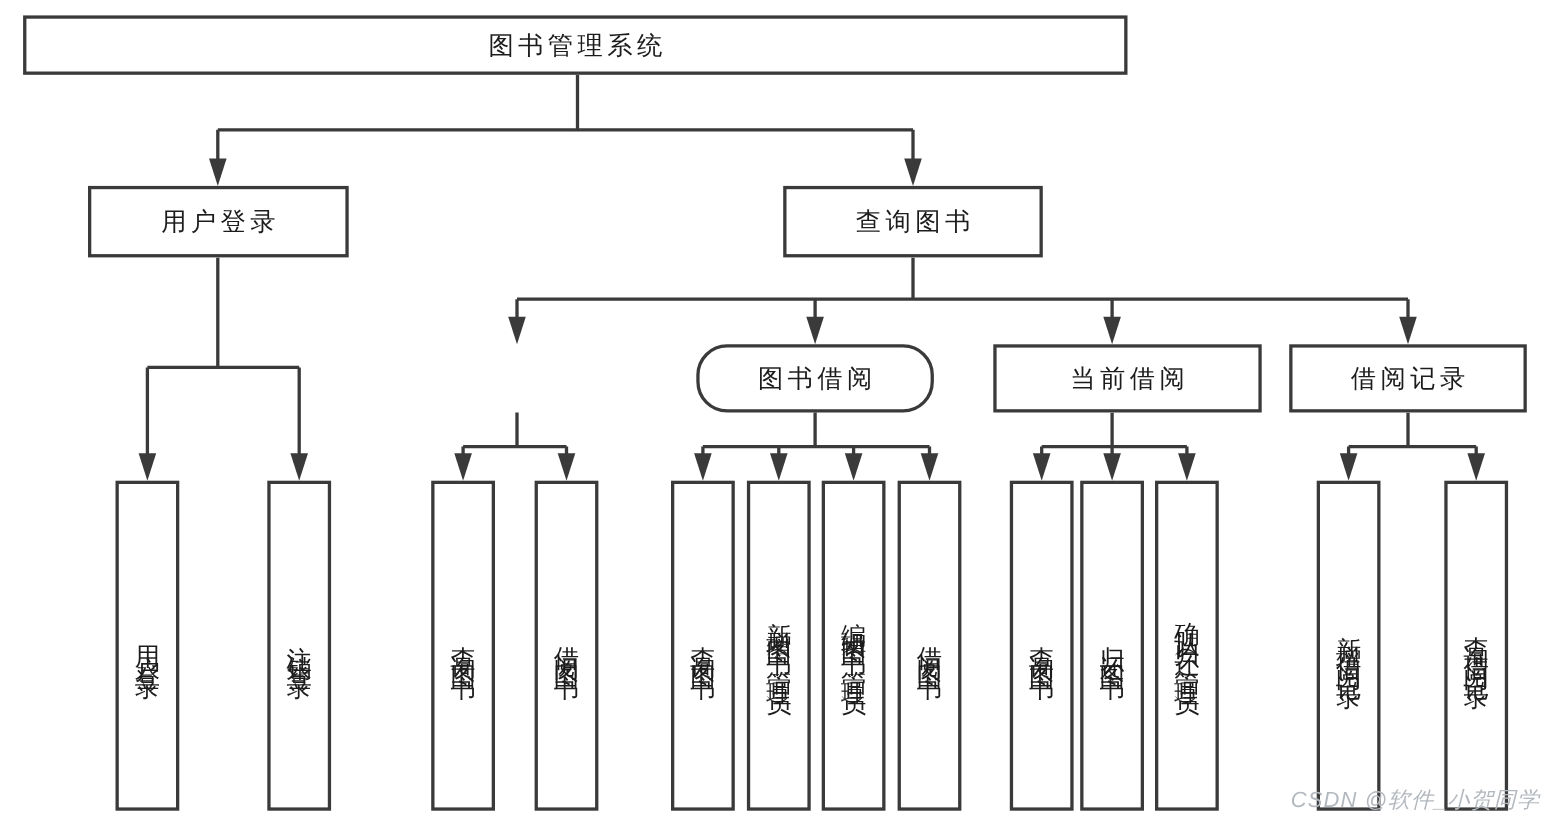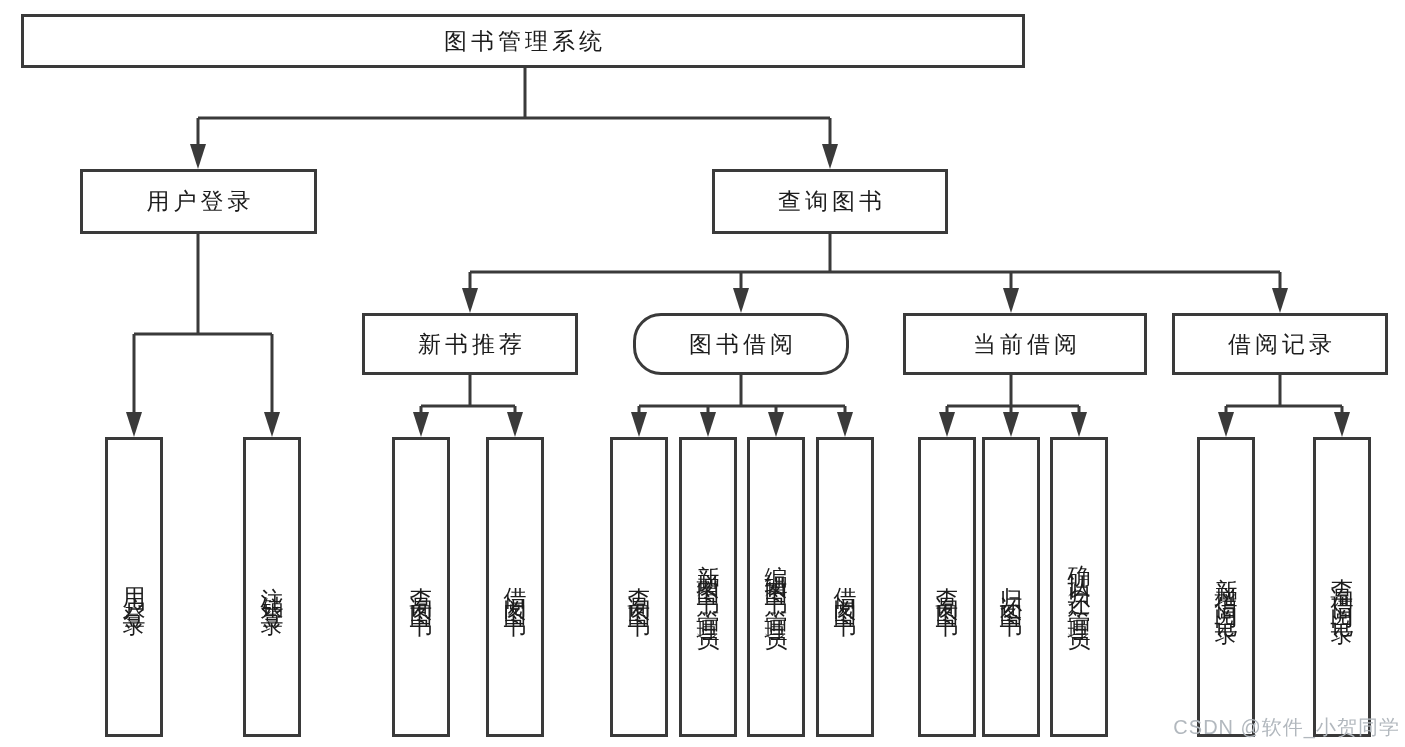--- a/index.html
+++ b/index.html
@@ -71,20 +71,21 @@
   .l12 { left: 1197px; }
   .l13 { left: 1313px; }
   #watermark {
     position: absolute;
     right: 5px;
     top: 714px;
     font-size: 20px;
     letter-spacing: 1px;
     color: #b2b8be;
     z-index: 3;
+    font-style: italic;
   }
 </style>
 </head>
 <body>
 
 <div id="stage">
 
   <svg id="wires" viewBox="0 0 1405 747" xmlns="http://www.w3.org/2000/svg">
     <path fill="none" stroke="#3a3a3a" stroke-width="3" d="
       M525,68 V118
@@ -147,23 +148,20 @@
     <span class="hl">图书管理系统</span>
   </div>
 
   <div class="node b-user-login">
     <span class="hl">用户登录</span>
   </div>
   <div class="node b-book-mgmt">
     <span class="hl">查询图书</span>
   </div>
 
-  <div class="node b-new-rec">
-    <span class="hl">新书推荐</span>
-  </div>
   <div class="node b-borrow">
     <span class="hl">图书借阅</span>
   </div>
   <div class="node b-current">
     <span class="hl">当前借阅</span>
   </div>
   <div class="node b-records">
     <span class="hl">借阅记录</span>
   </div>
 

